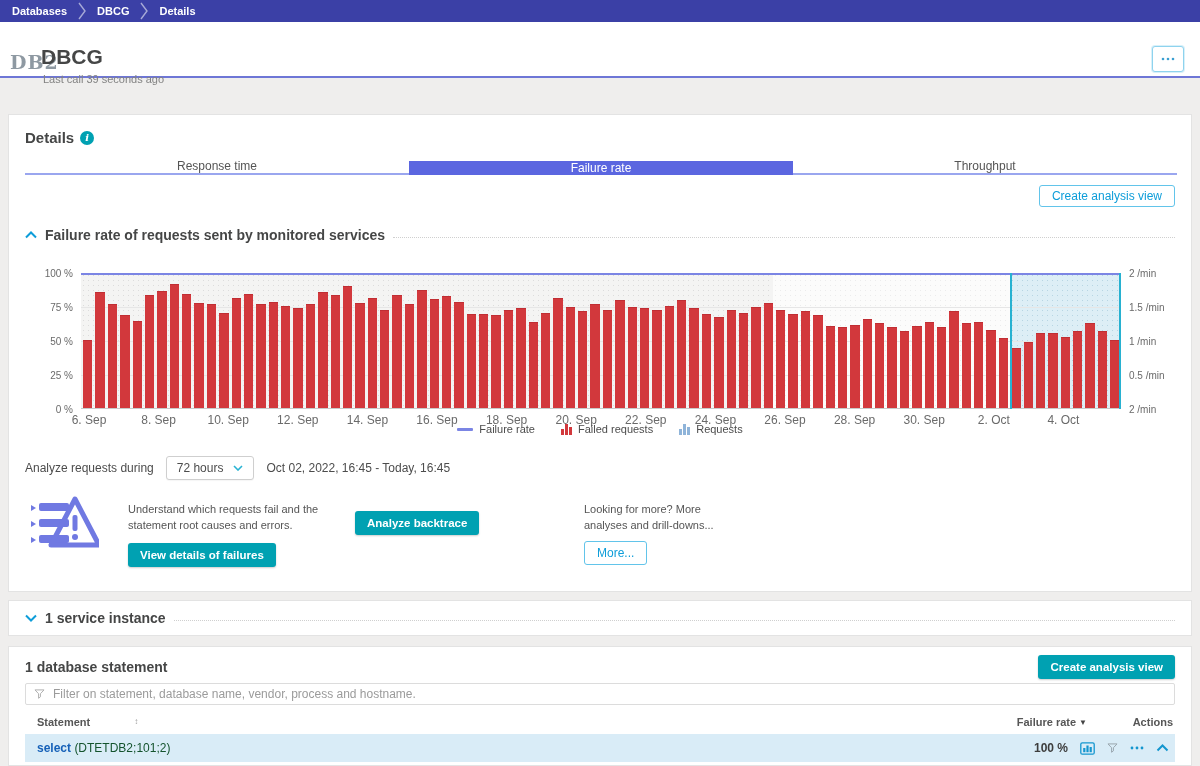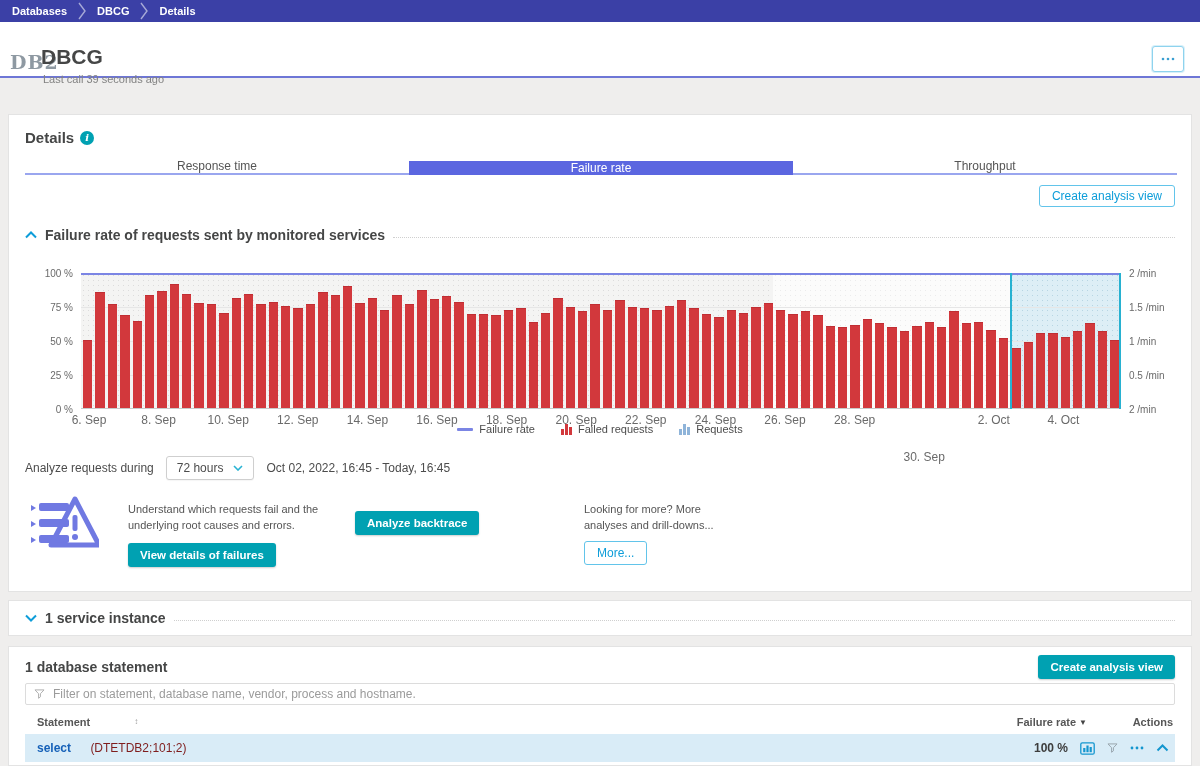--- a/index.html
+++ b/index.html
@@ -100,21 +100,21 @@
   .thead{position:absolute;left:16px;right:16px;top:66px;height:21px;border-bottom:1px solid #b9c4cc;}
   .th{position:absolute;font-size:11px;font-weight:bold;color:#565656;display:flex;align-items:center;gap:3px;cursor:pointer;}
   .th-statement{left:12px;top:3px;gap:44px;}
   .th-failure{right:88px;top:3px;}
   .th-actions{right:2px;top:3px;}
   .sort-carets{font-size:8px;color:#9a9a9a;line-height:1;}
   .sort-desc{font-size:8px;color:#444;}
   .trow{position:absolute;left:16px;right:16px;top:87px;height:28px;background:#d9ecf7;display:flex;align-items:center;cursor:pointer;}
   .stmt-text{margin-left:12px;font-size:12px;}
   .stmt-kw{font-weight:bold;color:#1661b8;}
-  .stmt-rest{color:#7f1d1d;margin-left:16px;}
+  .stmt-rest{color:#14532d;margin-left:0;}
   .row-right{position:absolute;right:6px;display:flex;align-items:center;gap:12px;}
   .row-val{font-size:12px;font-weight:bold;color:#3d3d3d;}
   .icon-btn{display:inline-flex;align-items:center;cursor:pointer;}
 </style>
 </head>
 <body>
 
 <div class="canvas">
 
   <div class="topbar">
@@ -286,21 +286,21 @@
           <span class="xtick" style="left: 203.2px;">10. Sep</span>
           <span class="xtick" style="left: 272.8px;">12. Sep</span>
           <span class="xtick" style="left: 342.4px;">14. Sep</span>
           <span class="xtick" style="left: 412px;">16. Sep</span>
           <span class="xtick" style="left: 481.6px;">18. Sep</span>
           <span class="xtick" style="left: 551.2px;">20. Sep</span>
           <span class="xtick" style="left: 620.8px;">22. Sep</span>
           <span class="xtick" style="left: 690.4px;">24. Sep</span>
           <span class="xtick" style="left: 760px;">26. Sep</span>
           <span class="xtick" style="left: 829.6px;">28. Sep</span>
-          <span class="xtick" style="left: 899.2px; margin-top: 37px;">30. Sep</span>
+          <span class="xtick" style="left: 899.2px;">30. Sep</span>
           <span class="xtick" style="left: 968.8px;">2. Oct</span>
           <span class="xtick" style="left: 1038.4px;">4. Oct</span>
         </div>
     </div>
 
     <div class="legend">
       <span class="legend-item">
         <span class="lg-line"></span>
         <span>Failure rate</span>
       </span>
@@ -342,21 +342,21 @@
         <polygon points="0,44 5,47 0,50"></polygon>
           <rect x="8" y="42" width="30" height="8" rx="2"></rect>
       </g>
       <g>
         <polygon points="44,6 68,52 20,52" fill="none" stroke="#7079e2" stroke-width="5" stroke-linejoin="round"></polygon>
         <rect x="41.5" y="22" width="5" height="16" rx="2" fill="#7079e2"></rect>
         <circle cx="44" cy="44" r="3" fill="#7079e2"></circle>
       </g>
     </svg>
     <div class="promo promo1">
-      <p>Understand which requests fail and the underlying root causes and errors.</p>
+      <p>Understand which requests fail and the statement root causes and errors.</p>
       <button class="btn-teal">View details of failures</button>
     </div>
     <div class="promo promo2">
       <button class="btn-teal">Analyze backtrace</button>
     </div>
     <div class="promo promo3">
       <p>Looking for more? More analyses and drill-downs...</p>
       <button class="btn-outline">More...</button>
     </div>
   </div>

